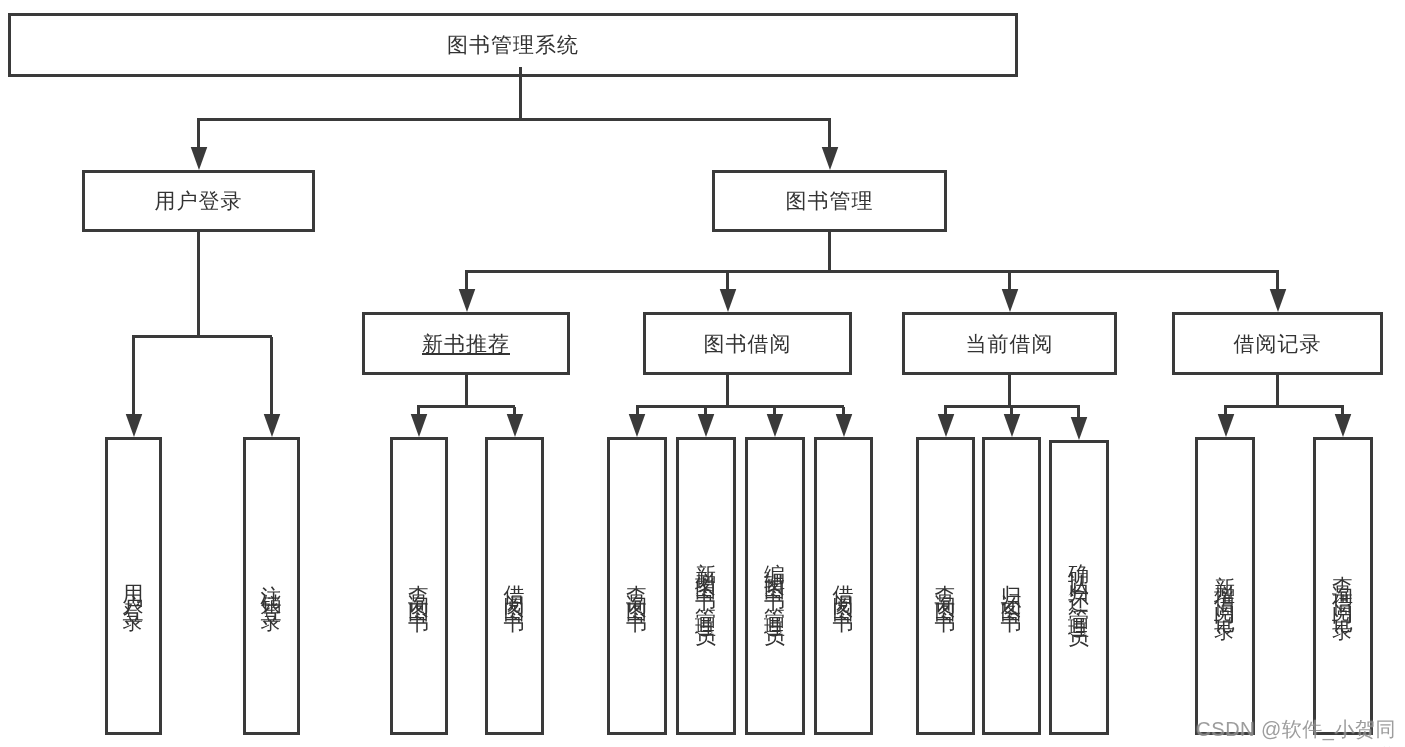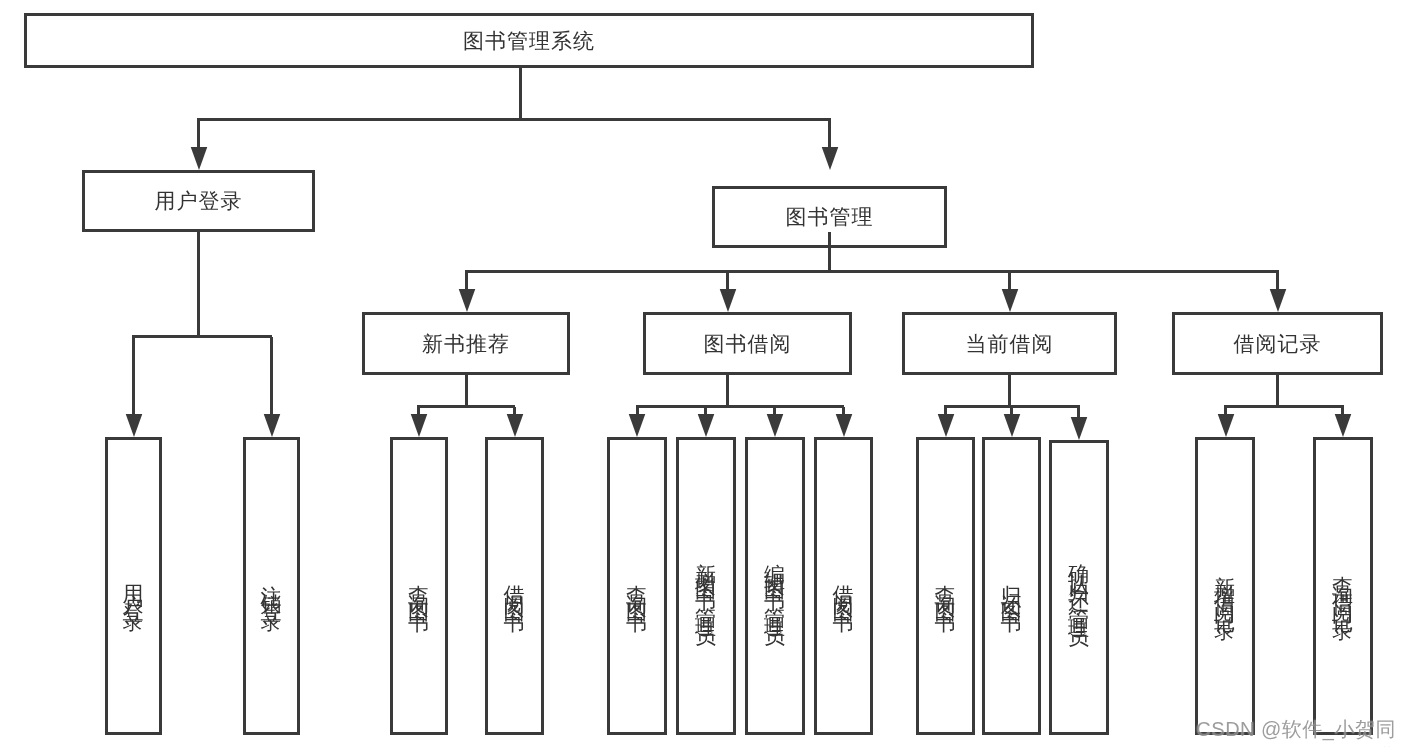--- a/index.html
+++ b/index.html
@@ -61,35 +61,35 @@
     text-align: right;
     z-index: 5;
     text-shadow: 0 0 2px #ffffff;
   }
 </style>
 </head>
 <body>
 
 <div class="canvas">
 
-  <div class="node" style="left:24px; top:13px; width:1010px; height:55px;">
+  <div class="node" style="left:8px; top:13px; width:1010px; height:64px;">
     <span>图书管理系统</span>
   </div>
 
   <div class="vl" style="left:519px; top:67px; height:53px;"></div>
   <div class="hl" style="left:197px; top:118px; width:634px;"></div>
   <div class="vl" style="left:197px; top:120px; height:29px;"></div>
   <div class="arrow" style="left:190px; top:147px;"></div>
   <div class="vl" style="left:828px; top:120px; height:29px;"></div>
   <div class="arrow" style="left:821px; top:147px;"></div>
 
   <div class="node" style="left:82px; top:170px; width:233px; height:62px;">
     <span>用户登录</span>
   </div>
-  <div class="node" style="left:712px; top:186px; width:235px; height:62px;">
+  <div class="node" style="left:712px; top:170px; width:235px; height:62px;">
     <span>图书管理</span>
   </div>
 
   <div class="vl" style="left:197px; top:232px; height:105px;"></div>
   <div class="hl" style="left:132px; top:335px; width:140px;"></div>
   <div class="vl" style="left:132px; top:337px; height:79px;"></div>
   <div class="arrow" style="left:125px; top:414px;"></div>
   <div class="vl" style="left:270px; top:337px; height:79px;"></div>
   <div class="arrow" style="left:263px; top:414px;"></div>
 
@@ -97,21 +97,21 @@
   <div class="hl" style="left:465px; top:270px; width:814px;"></div>
   <div class="vl" style="left:465px; top:272px; height:19px;"></div>
   <div class="arrow" style="left:458px; top:289px;"></div>
   <div class="vl" style="left:726px; top:272px; height:19px;"></div>
   <div class="arrow" style="left:719px; top:289px;"></div>
   <div class="vl" style="left:1008px; top:272px; height:19px;"></div>
   <div class="arrow" style="left:1001px; top:289px;"></div>
   <div class="vl" style="left:1276px; top:272px; height:19px;"></div>
   <div class="arrow" style="left:1269px; top:289px;"></div>
 
-  <div class="node" style="left:362px; top:312px; width:208px; height:63px;">
+  <div class="node" style="left:362px; top:312px; width:208px; height:63px;text-decoration:underline;">
     <span>新书推荐</span>
   </div>
   <div class="node" style="left:623px; top:312px; width:209px; height:63px;margin-left:20px;">
     <span>图书借阅</span>
   </div>
   <div class="node" style="left:1172px; top:312px; width:211px; height:63px;">
     <span>借阅记录</span>
   </div>
   <div class="node" style="left:902px; top:312px; width:215px; height:63px;">
     <span>当前借阅</span>

